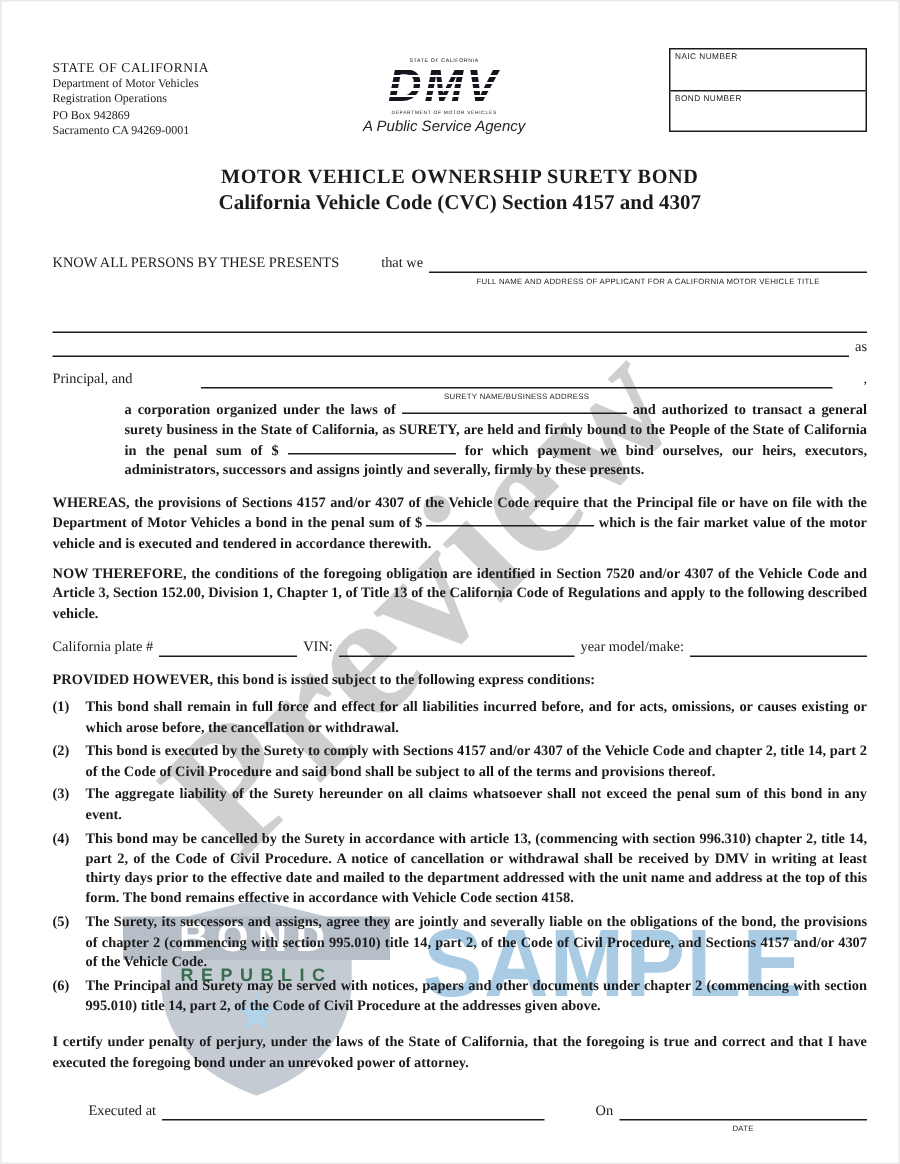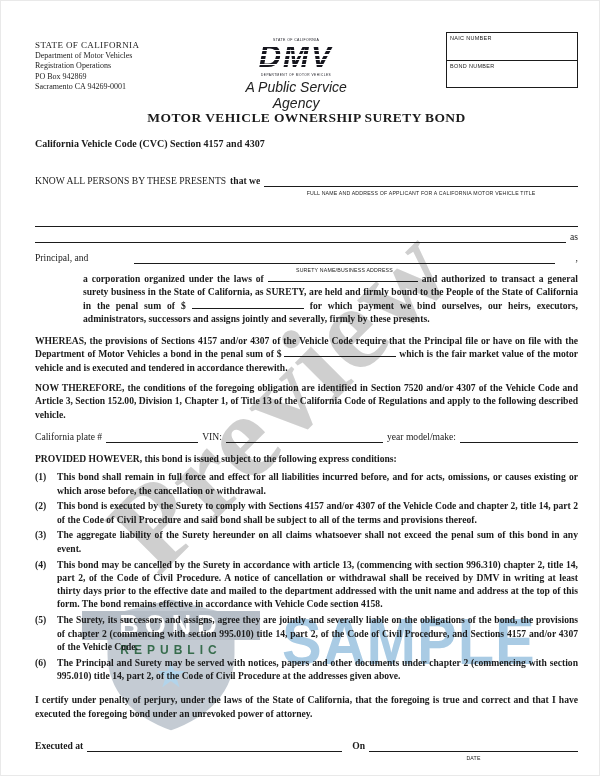--- a/index.html
+++ b/index.html
@@ -17,38 +17,38 @@
   .dmv-logo{position:absolute;left:50%;top:0;transform:translateX(-58%);text-align:center;width:130px;}
   .dmv-top{font-family:"Liberation Sans",sans-serif;font-size:3.5px;letter-spacing:0.4px;color:#15151d;}
   .dmv-letters{font-family:"Liberation Sans",sans-serif;font-style:italic;font-weight:bold;
     font-size:31px;line-height:30px;letter-spacing:2px;color:#15151d;}
   @supports ((-webkit-background-clip: text) or (background-clip: text)){
     .dmv-letters{
       background-image:repeating-linear-gradient(to bottom,#15151d 0px,#15151d 3.2px,#ffffff 3.2px,#ffffff 4.6px);
       -webkit-background-clip:text;background-clip:text;color:transparent;}
   }
   .dmv-bottom{font-family:"Liberation Sans",sans-serif;font-size:3.2px;letter-spacing:0.5px;color:#15151d;margin-top:1px;}
-  .dmv-tagline{font-family:"Liberation Sans",sans-serif;font-style:italic;font-size:14px;color:#222;margin-top:2px;}
+  .dmv-tagline{font-family:"Liberation Sans",sans-serif;font-style:italic;font-size:10px;color:#222;margin-top:2px;}
   .numbox{position:absolute;right:0;top:-6px;width:130px;border:1.4px solid #1b1b1b;}
   .numcell{height:27px;font-family:"Liberation Sans",sans-serif;font-size:5.5px;
     letter-spacing:0.3px;padding:1.5px 0 0 3px;box-sizing:border-box;}
   .numcell+.numcell{border-top:1.4px solid #1b1b1b;}
 
   
   .title{margin-top:10px;text-align:center;font-weight:bold;font-size:13.5px;letter-spacing:0.4px;}
-  .subtitle{font-weight:bold;font-size:10px;margin-top:12px;}
+  .subtitle{text-align:center;font-weight:bold;font-size:14px;margin-top:2px;}
 
   
   .fill-row{display:flex;font-size:9.6px;line-height:12px;white-space:nowrap;}
   .fill-row .sp{width:4px;}
   .blank{display:inline-block;border-bottom:1px solid #1b1b1b;height:11px;position:relative;}
   .grow{flex:1;}
   .cap{position:absolute;top:12px;left:0;right:0;text-align:center;
     font-family:"Liberation Sans",sans-serif;font-size:5.2px;letter-spacing:0.2px;color:#222;white-space:nowrap;}
-  .bold{font-weight:bold;}
+  .bold{font-weight:normal;margin-left:24px;}
   .body-p{font-size:9.6px;line-height:13.3px;text-align:justify;font-weight:bold;margin:0;}
   .iblank{display:inline-block;border-bottom:1px solid #1b1b1b;height:8px;}
   .w150{width:150px;} .w110{width:112px;}
 
   .know-row{margin-top:26px;}
   .blank-full{margin-top:27px;display:block;border-bottom:1px solid #1b1b1b;height:12px;}
   .as-row{margin-top:4px;}
   .principal-row{margin-top:9px;gap:21px;}
   .p-corp{margin-top:8px;margin-left:48px;}
   .p-whereas{margin-top:9px;}

